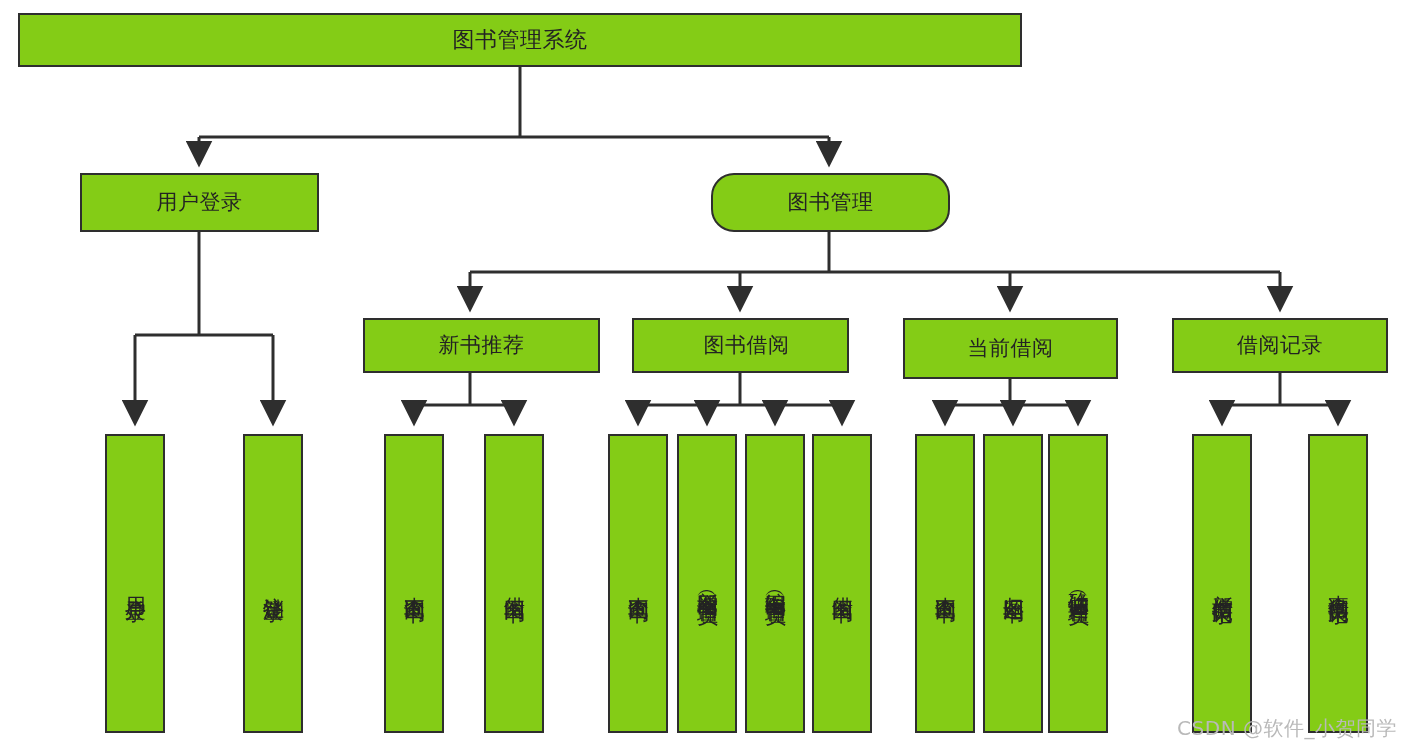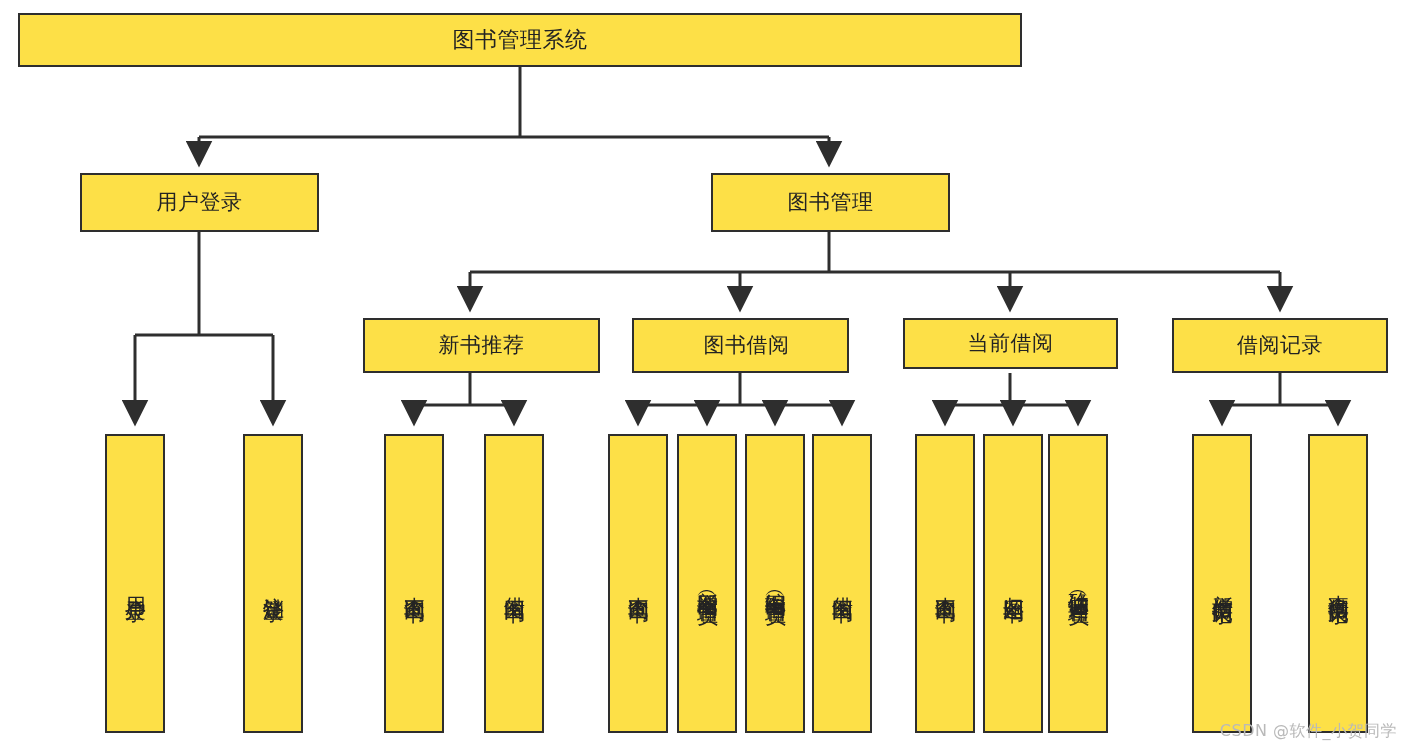--- a/index.html
+++ b/index.html
@@ -22,21 +22,21 @@
     position: absolute;
     left: 0;
     top: 0;
     width: 1405px;
     height: 747px;
     pointer-events: none;
   }
   .node {
     position: absolute;
     box-sizing: border-box;
-    background: #fde047;
+    background: #84cc16;
     border: 2px solid #2e2e2e;
     display: flex;
     align-items: center;
     justify-content: center;
     color: #232323;
     z-index: 2;
   }
   .node-label {
     display: block;
     text-align: center;
@@ -61,21 +61,21 @@
     font-size: 21px;
     line-height: 1.18;
     letter-spacing: 2px;
     max-height: 100%;
     white-space: normal;
   }
   #watermark {
     position: absolute;
     right: 8px;
     bottom: 5px;
-    font-size: 16px;
+    font-size: 20px;
     color: #b9b9b9;
     letter-spacing: 0.5px;
     z-index: 5;
     white-space: nowrap;
   }
 </style>
 </head>
 <body>
 
 <div id="diagram-root">
@@ -130,31 +130,31 @@
     </g>
   </svg>
 
   <div class="node root horizontal" style="left:18px; top:13px; width:1004px; height:54px;">
     <span class="node-label">图书管理系统</span>
   </div>
 
   <div class="node horizontal" style="left:80px; top:173px; width:239px; height:59px;">
     <span class="node-label">用户登录</span>
   </div>
-  <div class="node horizontal" style="left:711px; top:173px; width:239px; height:59px;">
+  <div class="node horizontal" style="left:711px; top:173px; width:239px; height:59px;border-radius:23px;">
     <span class="node-label">图书管理</span>
   </div>
 
   <div class="node horizontal" style="left:363px; top:318px; width:237px; height:55px;">
     <span class="node-label">新书推荐</span>
   </div>
   <div class="node horizontal" style="left:632px; top:318px; width:217px; height:55px;padding-left:12px;">
     <span class="node-label">图书借阅</span>
   </div>
-  <div class="node horizontal" style="left:903px; top:318px; width:215px; height:51px;">
+  <div class="node horizontal" style="left:903px; top:318px; width:215px; height:61px;">
     <span class="node-label">当前借阅</span>
   </div>
   <div class="node horizontal" style="left:1172px; top:318px; width:216px; height:55px;">
     <span class="node-label">借阅记录</span>
   </div>
 
   <div class="node vertical" style="left:105px; top:434px; width:60px; height:299px;">
     <span class="node-label">用户登录</span>
   </div>
   <div class="node vertical" style="left:243px; top:434px; width:60px; height:299px;">

